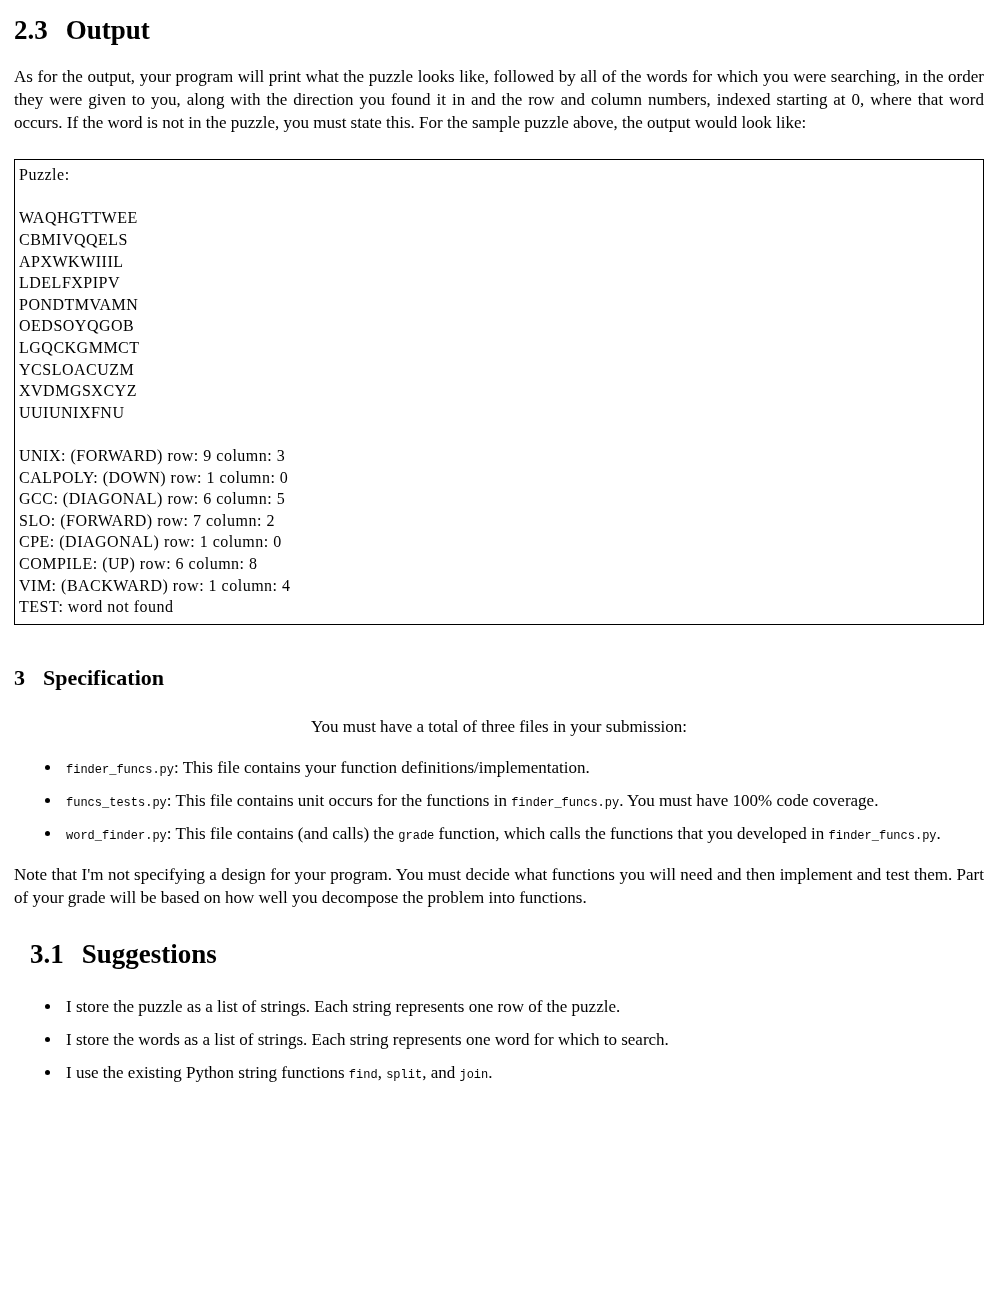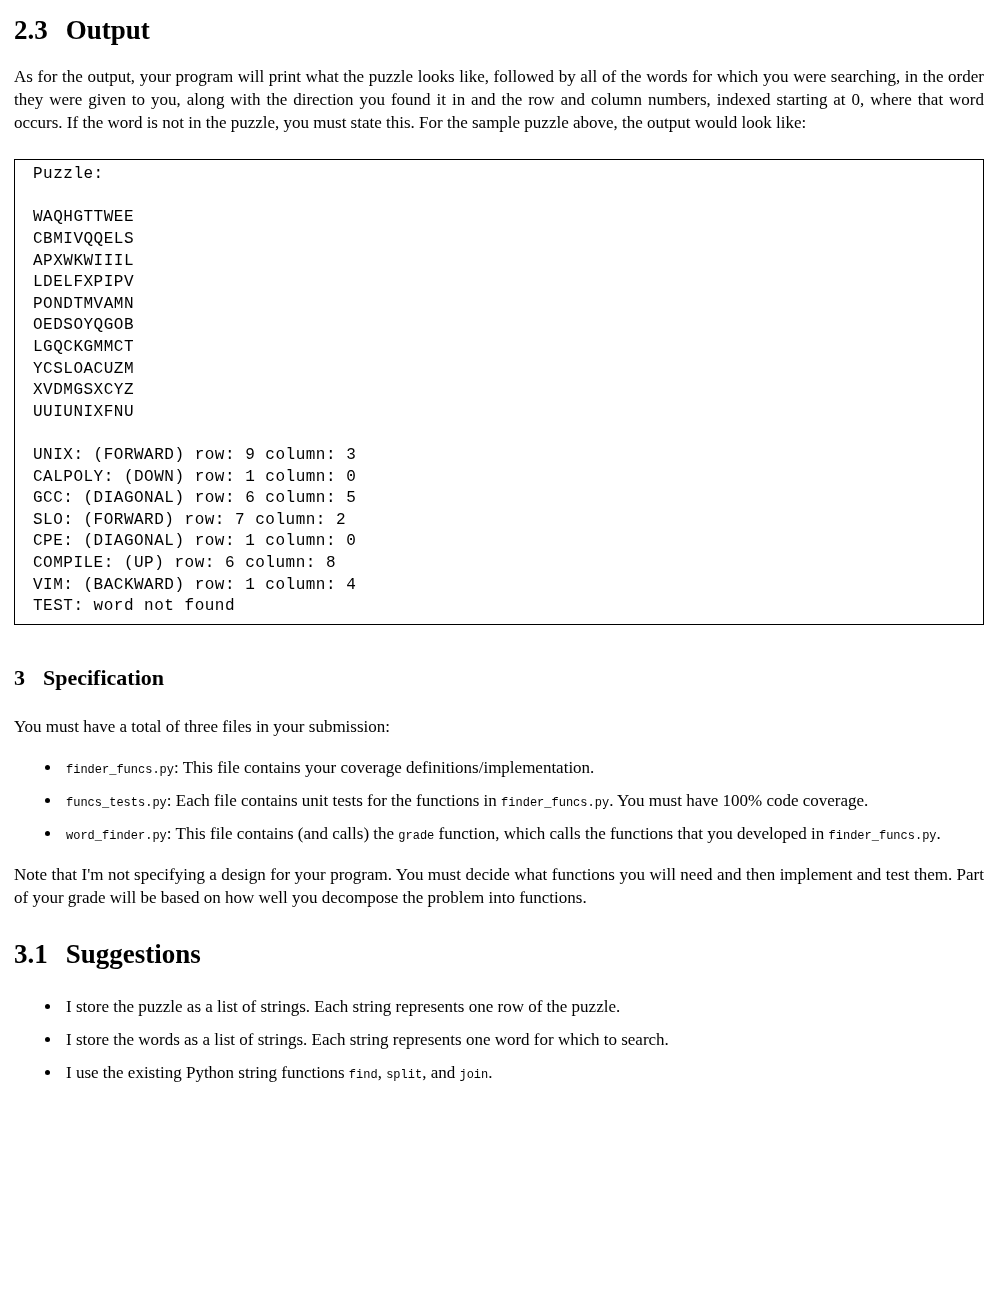--- a/index.html
+++ b/index.html
@@ -23,23 +23,23 @@
     font-weight: bold;
     margin: 38px 0 24px 0;
   }
   h1.section .num { margin-right: 18px; }
   p.body {
     text-align: justify;
     margin: 18px 0 14px 0;
   }
   .codebox {
     border: 1px solid #000;
-    padding: 4px 6px 6px 18px;
+    padding: 4px 6px 6px 4px;
     margin: 24px 0 6px 0;
-    font-family: Liberation Mono, monospace;
+    font-family: Liberation Serif, serif;
     font-size: 16px;
     white-space: pre;
     line-height: 1.35;
     letter-spacing: 0.5px;
   }
   ul.bullets {
     list-style: disc;
     padding-left: 48px;
     margin: 18px 0;
   }
@@ -81,37 +81,37 @@
 SLO: (FORWARD) row: 7 column: 2
 CPE: (DIAGONAL) row: 1 column: 0
 COMPILE: (UP) row: 6 column: 8
 VIM: (BACKWARD) row: 1 column: 4
 TEST: word not found</div>
 
 <h1 class="section">
   <span class="num">3</span><span>Specification</span>
 </h1>
 
-<p class="body" style="text-align:left;">You must have a total of three files in your submission:</p>
+<p class="body" style="text-align:center;">You must have a total of three files in your submission:</p>
 
 <ul class="bullets">
   <li>
-    <span class="tt">finder_funcs.py</span><span>: This file contains your coverage definitions/implementation.</span>
+    <span class="tt">finder_funcs.py</span><span>: This file contains your function definitions/implementation.</span>
   </li>
   <li>
-    <span class="tt">funcs_tests.py</span><span>: Each file contains unit tests for the functions in </span><span class="tt">finder_funcs.py</span><span>. You must have 100% code coverage.</span>
+    <span class="tt">funcs_tests.py</span><span>: This file contains unit occurs for the functions in </span><span class="tt">finder_funcs.py</span><span>. You must have 100% code coverage.</span>
   </li>
   <li>
     <span class="tt">word_finder.py</span><span>: This file contains (and calls) the </span><span class="tt">grade</span><span> function, which calls the functions that you developed in </span><span class="tt">finder_funcs.py</span><span>.</span>
   </li>
 </ul>
 
 <p class="body">Note that I'm not specifying a design for your program. You must decide what functions you will need and then implement and test them. Part of your grade will be based on how well you decompose the problem into functions.</p>
 
-<h2 class="subsection" style="margin-top:26px;">
+<h2 class="subsection" style="margin-top:26px;margin-left:16px;">
   <span class="num">3.1</span><span>Suggestions</span>
 </h2>
 
 <ul class="bullets" style="margin-top:24px;">
   <li>I store the puzzle as a list of strings. Each string represents one row of the puzzle.</li>
   <li>I store the words as a list of strings. Each string represents one word for which to search.</li>
   <li>
     <span>I use the existing Python string functions </span><span class="tt">find</span><span>, </span><span class="tt">split</span><span>, and </span><span class="tt">join</span><span>.</span>
   </li>
 </ul>

